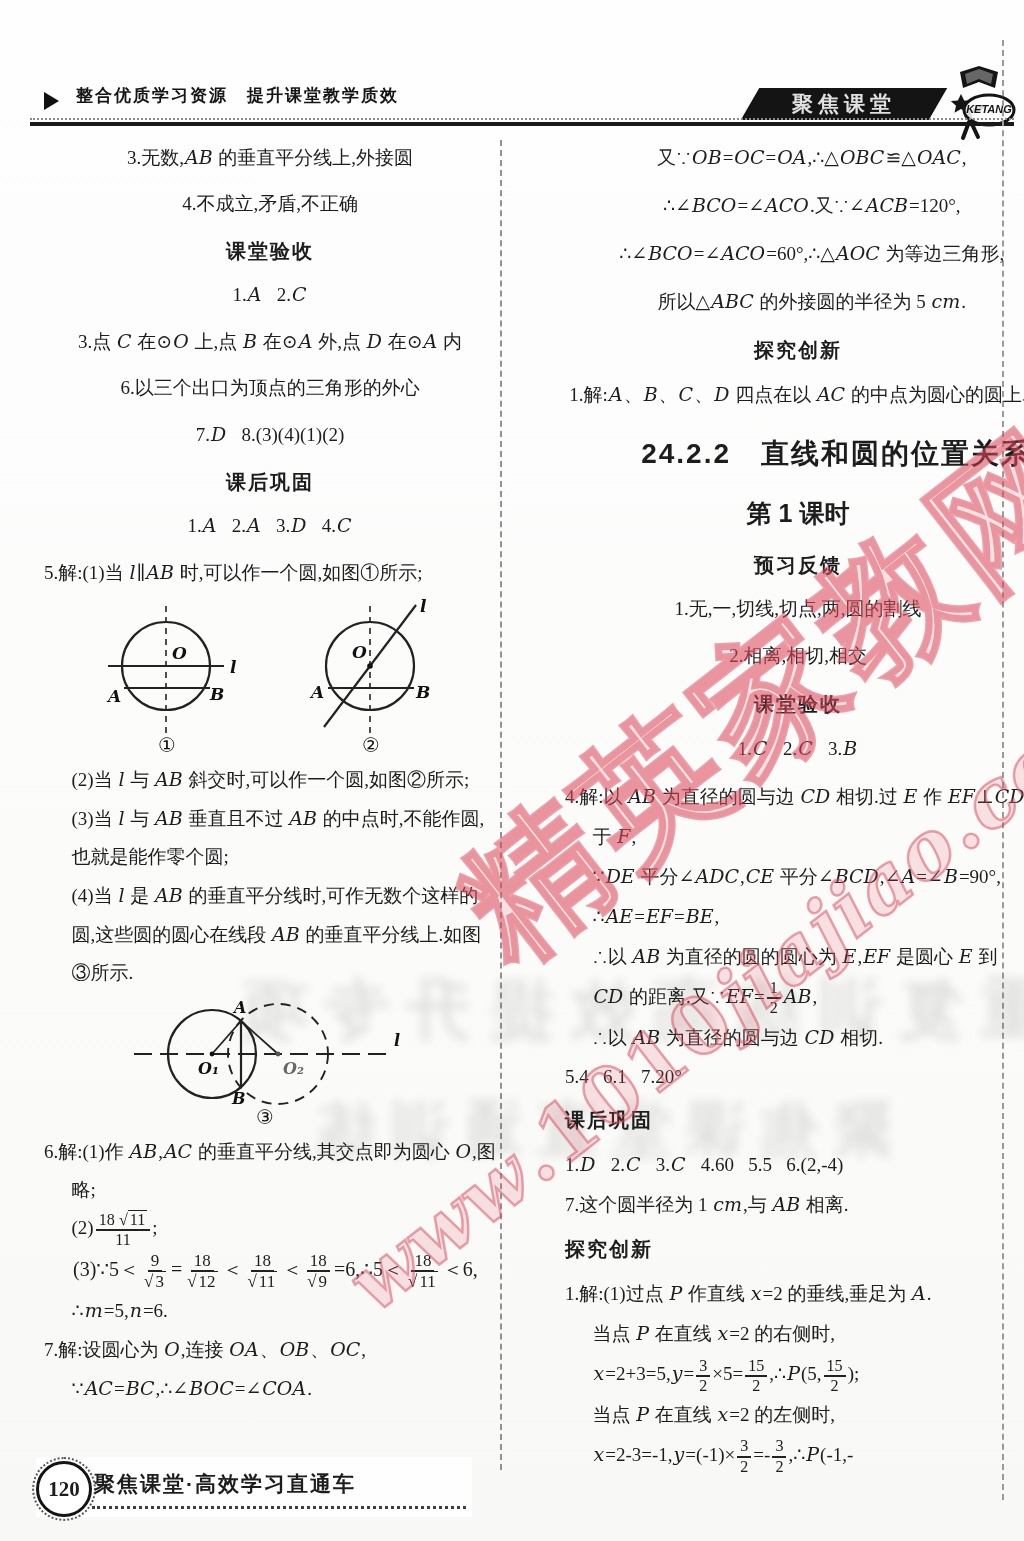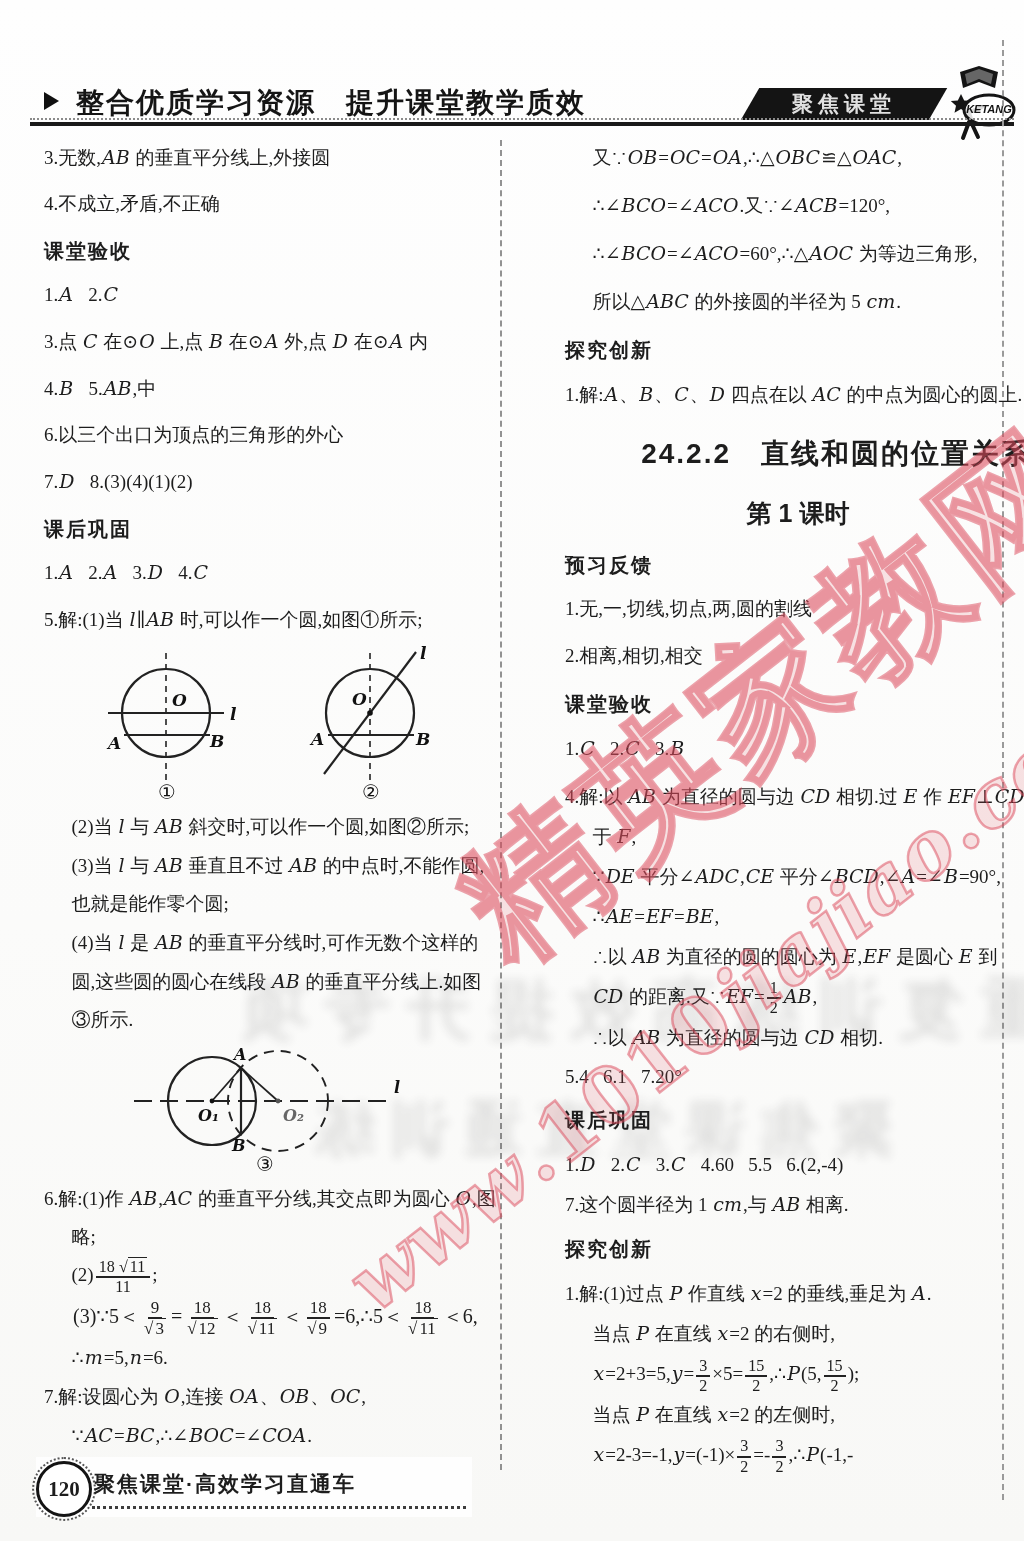--- a/index.html
+++ b/index.html
@@ -5,21 +5,21 @@
   html,body{margin:0;padding:0;background:#e8e8e8;}
   .page{position:relative;width:1024px;height:1541px;margin:0 auto;overflow:hidden;
         background:linear-gradient(180deg,#fefefe 0%,#fbfbfa 60%,#f8f8f6 100%);
         font-family:"Liberation Serif","DejaVu Serif",serif;color:#1d1d1d;}
 
   
   .header{position:absolute;top:80px;left:44px;right:16px;height:46px;}
   .tri{position:absolute;left:0;top:12px;width:0;height:0;
        border-left:15px solid #101010;border-top:9px solid transparent;border-bottom:9px solid transparent;}
   .htitle{position:absolute;left:32px;top:4px;font-family:"Liberation Sans","DejaVu Sans",sans-serif;
-          font-weight:bold;font-size:28px;letter-spacing:2px;color:#151515;}
+          font-weight:bold;font-size:17px;letter-spacing:2px;color:#151515;}
   .banner{position:absolute;right:70px;top:8px;width:188px;height:32px;background:#141414;
           transform:skewX(-30deg);display:flex;align-items:center;justify-content:center;}
   .banner span{transform:skewX(30deg);color:#f2f2f2;font-family:"Liberation Sans","DejaVu Sans",sans-serif;
           font-weight:bold;font-size:21px;letter-spacing:5px;opacity:.92;}
   .logo{position:absolute;right:-10px;top:-22px;width:78px;height:86px;}
   .rule-dots{position:absolute;top:118px;left:30px;right:10px;border-top:2px dotted #8a8a8a;}
   .rule{position:absolute;top:122px;left:30px;right:10px;height:4px;background:#191919;}
 
   
   .col-divider{position:absolute;left:500px;top:140px;height:1330px;border-left:2px dashed #6f6f6f;opacity:.75;}
@@ -36,21 +36,21 @@
       font-weight:bold;color:#2b2b2b;opacity:.12;filter:blur(5px);transform:scaleX(-1);
       z-index:1;pointer-events:none;}
   .g1{left:225px;top:965px;font-size:66px;letter-spacing:16px;}
   .g2{left:300px;top:1090px;font-size:60px;letter-spacing:14px;}
 
   
   .col{position:absolute;top:138px;font-size:19px;z-index:2;}
   .col.left{left:44px;width:452px;line-height:2.0;}
   .col.right{left:521px;width:466px;line-height:2.05;margin-left:44px;}
   .col p{margin:0;white-space:pre-wrap;}
-  p.airy{margin-bottom:8px;}
+  p.airy{margin-bottom:8px;text-align:center;}
   p.item{padding-left:1.45em;text-indent:-1.45em;}
   p.cont{padding-left:1.45em;}
   p.head{font-family:Liberation Serif, serif;font-weight:bold;font-size:20px;
          letter-spacing:2px;margin-top:4px;margin-bottom:4px;}
   p.title{font-family:Liberation Sans, sans-serif;font-weight:bold;font-size:28px;
          text-align:right;letter-spacing:2px;margin:10px 0 6px;}
   p.subtitle{font-family:"Liberation Sans","DejaVu Sans",sans-serif;font-weight:bold;font-size:25px;
          text-align:center;margin:0 0 6px;}
   p.tight{font-size:20px;font-family:Liberation Serif, serif;}
   i{font-style:italic;font-family:"DejaVu Serif","Liberation Serif",serif;padding:0 1px;}
@@ -110,21 +110,20 @@
 
   <div class="col-divider"></div>
   <div class="page-edge"></div>
 
   <div class="col left">
     <p class="item airy">3.无数,<i>AB</i> 的垂直平分线上,外接圆</p>
     <p class="item airy">4.不成立,矛盾,不正确</p>
     <p class="head airy">课堂验收</p>
     <p class="item airy">1.<i>A</i>   2.<i>C</i></p>
     <p class="item airy">3.点 <i>C</i> 在⊙<i>O</i> 上,点 <i>B</i> 在⊙<i>A</i> 外,点 <i>D</i> 在⊙<i>A</i> 内</p>
-    <p class="item airy">4.<i>B</i>   5.<i>AB</i>,中</p>
     <p class="item airy">6.以三个出口为顶点的三角形的外心</p>
     <p class="item airy">7.<i>D</i>   8.(3)(4)(1)(2)</p>
     <p class="head airy">课后巩固</p>
     <p class="item airy">1.<i>A</i>   2.<i>A</i>   3.<i>D</i>   4.<i>C</i></p>
     <p class="item">5.解:(1)当 <i>l</i>∥<i>AB</i> 时,可以作一个圆,如图①所示;</p>
 
     <div class="figrow">
       <svg width="168" height="158" viewBox="0 0 168 158">
         <circle cx="82" cy="70" r="44" fill="none" stroke="#222" stroke-width="2.2"></circle>
         <line x1="82" y1="10" x2="82" y2="138" stroke="#222" stroke-width="1.6" stroke-dasharray="6 5"></line>

